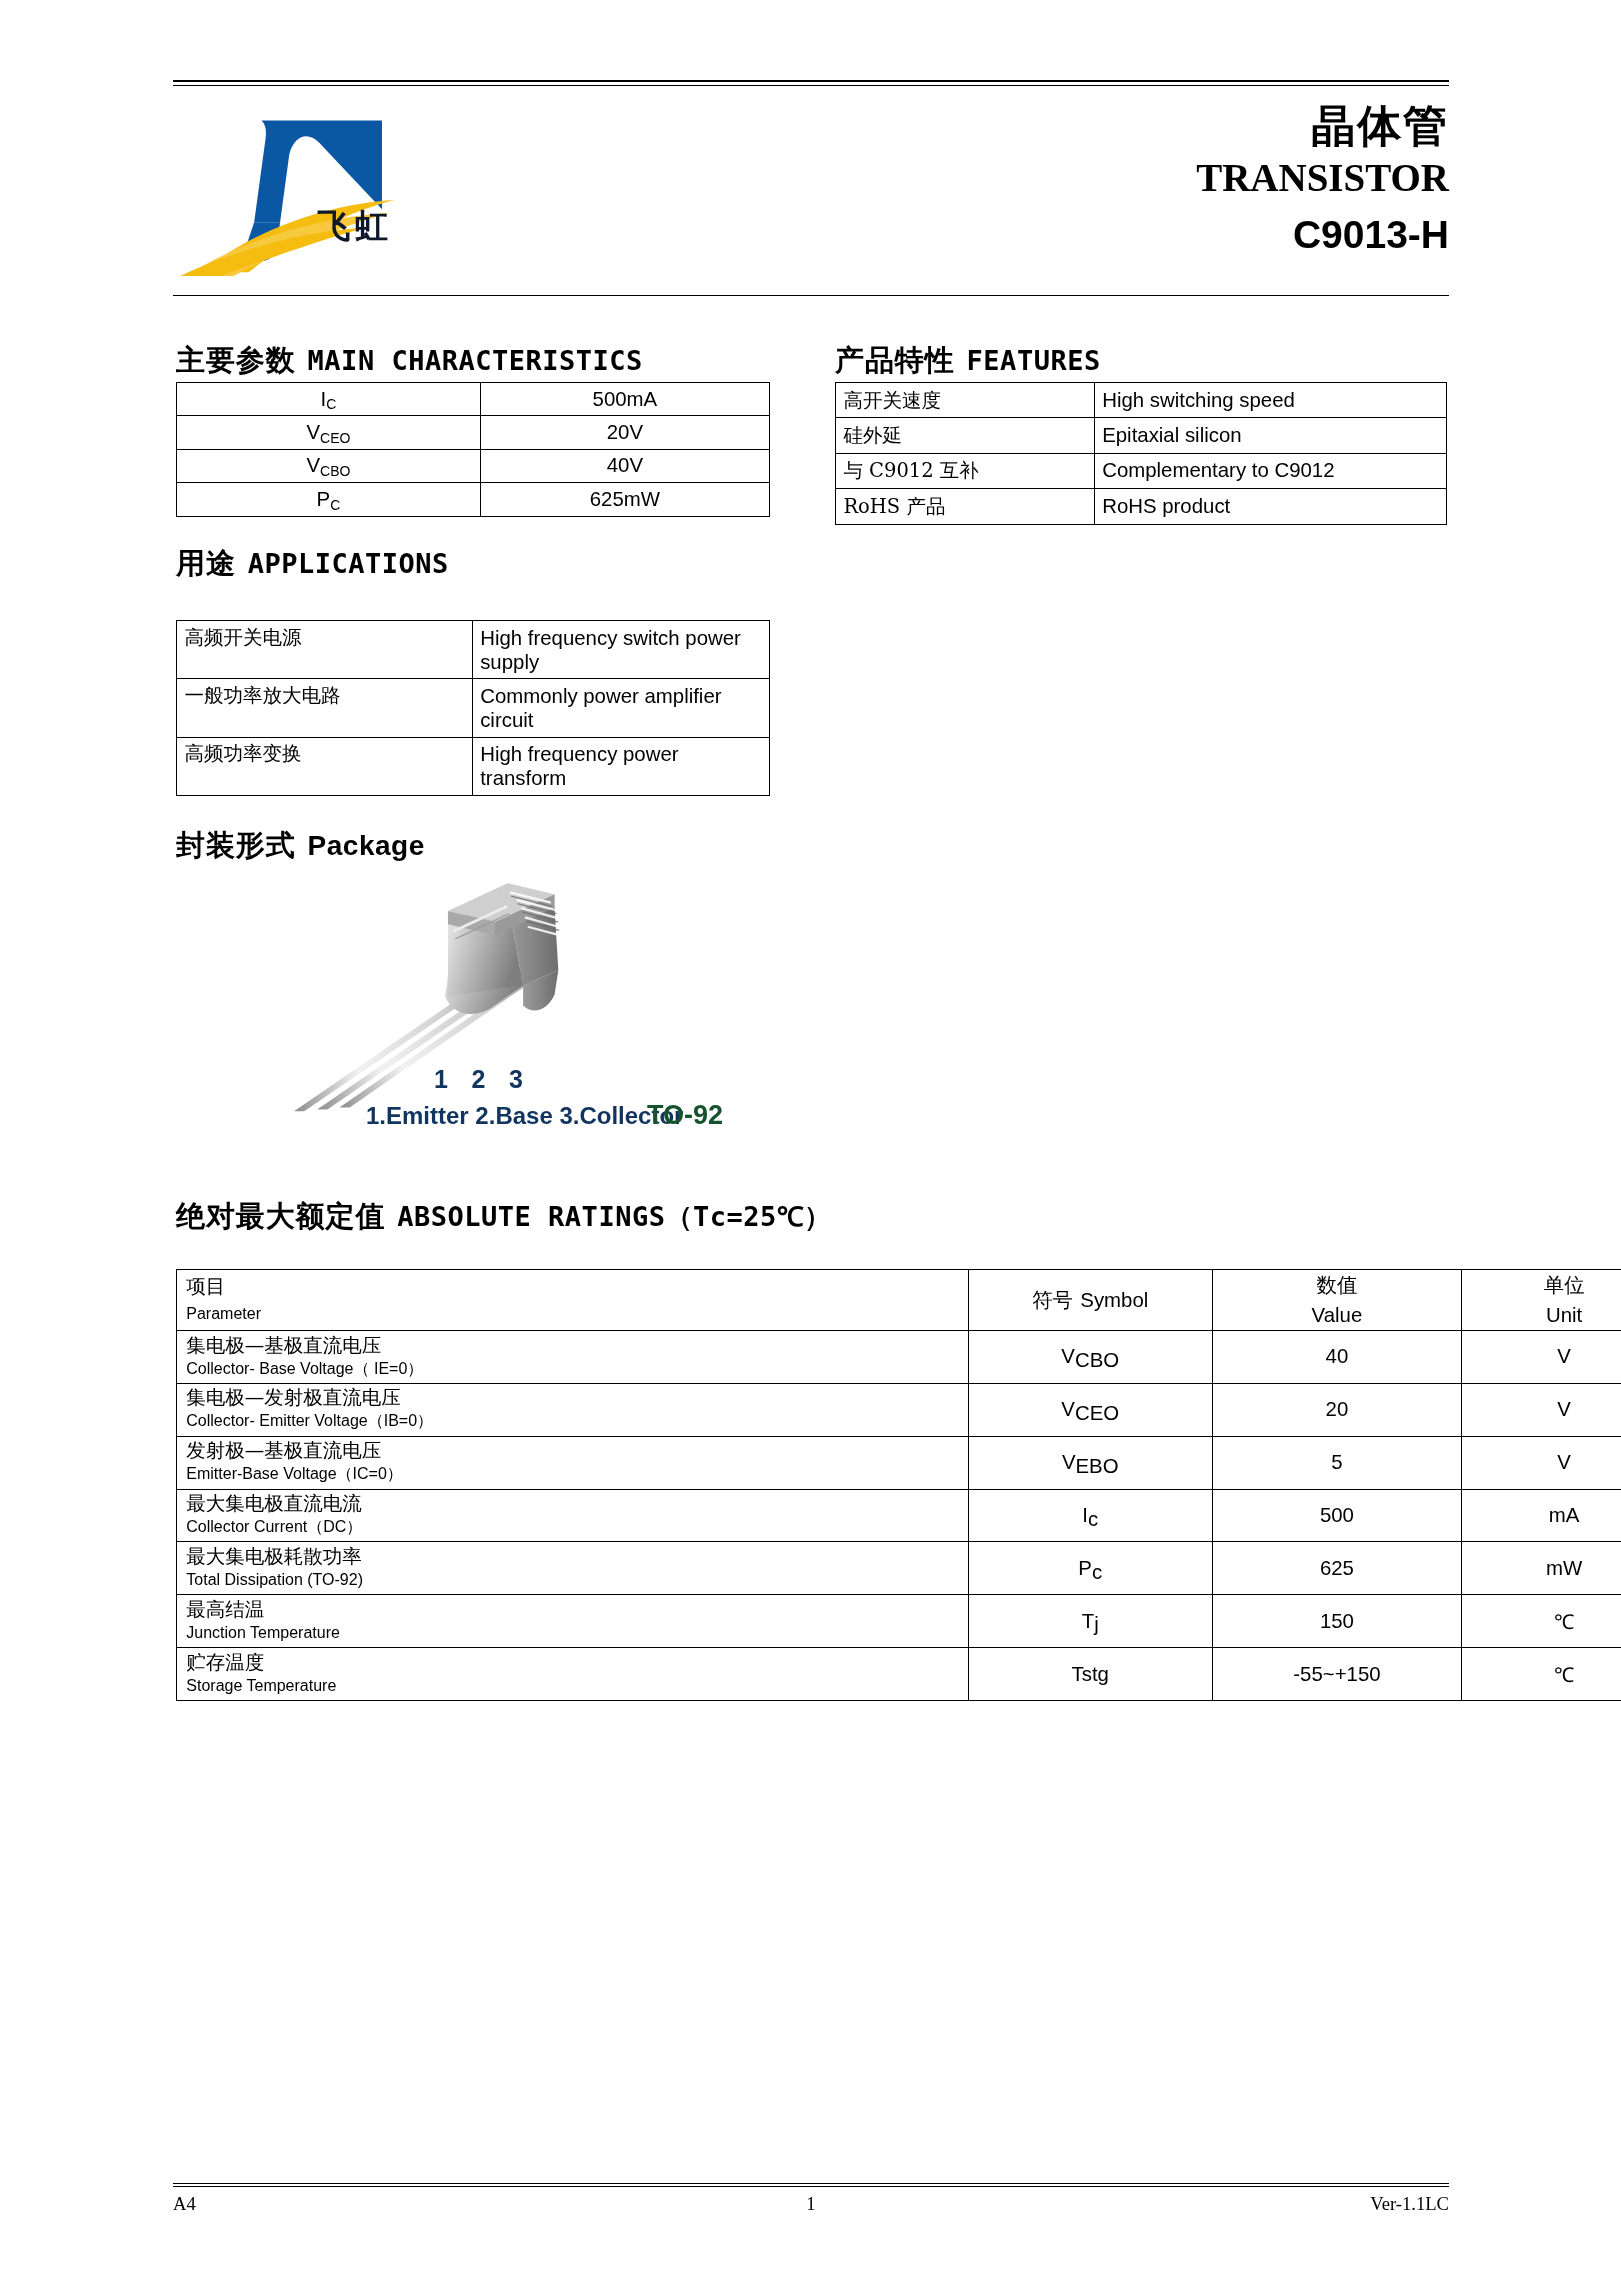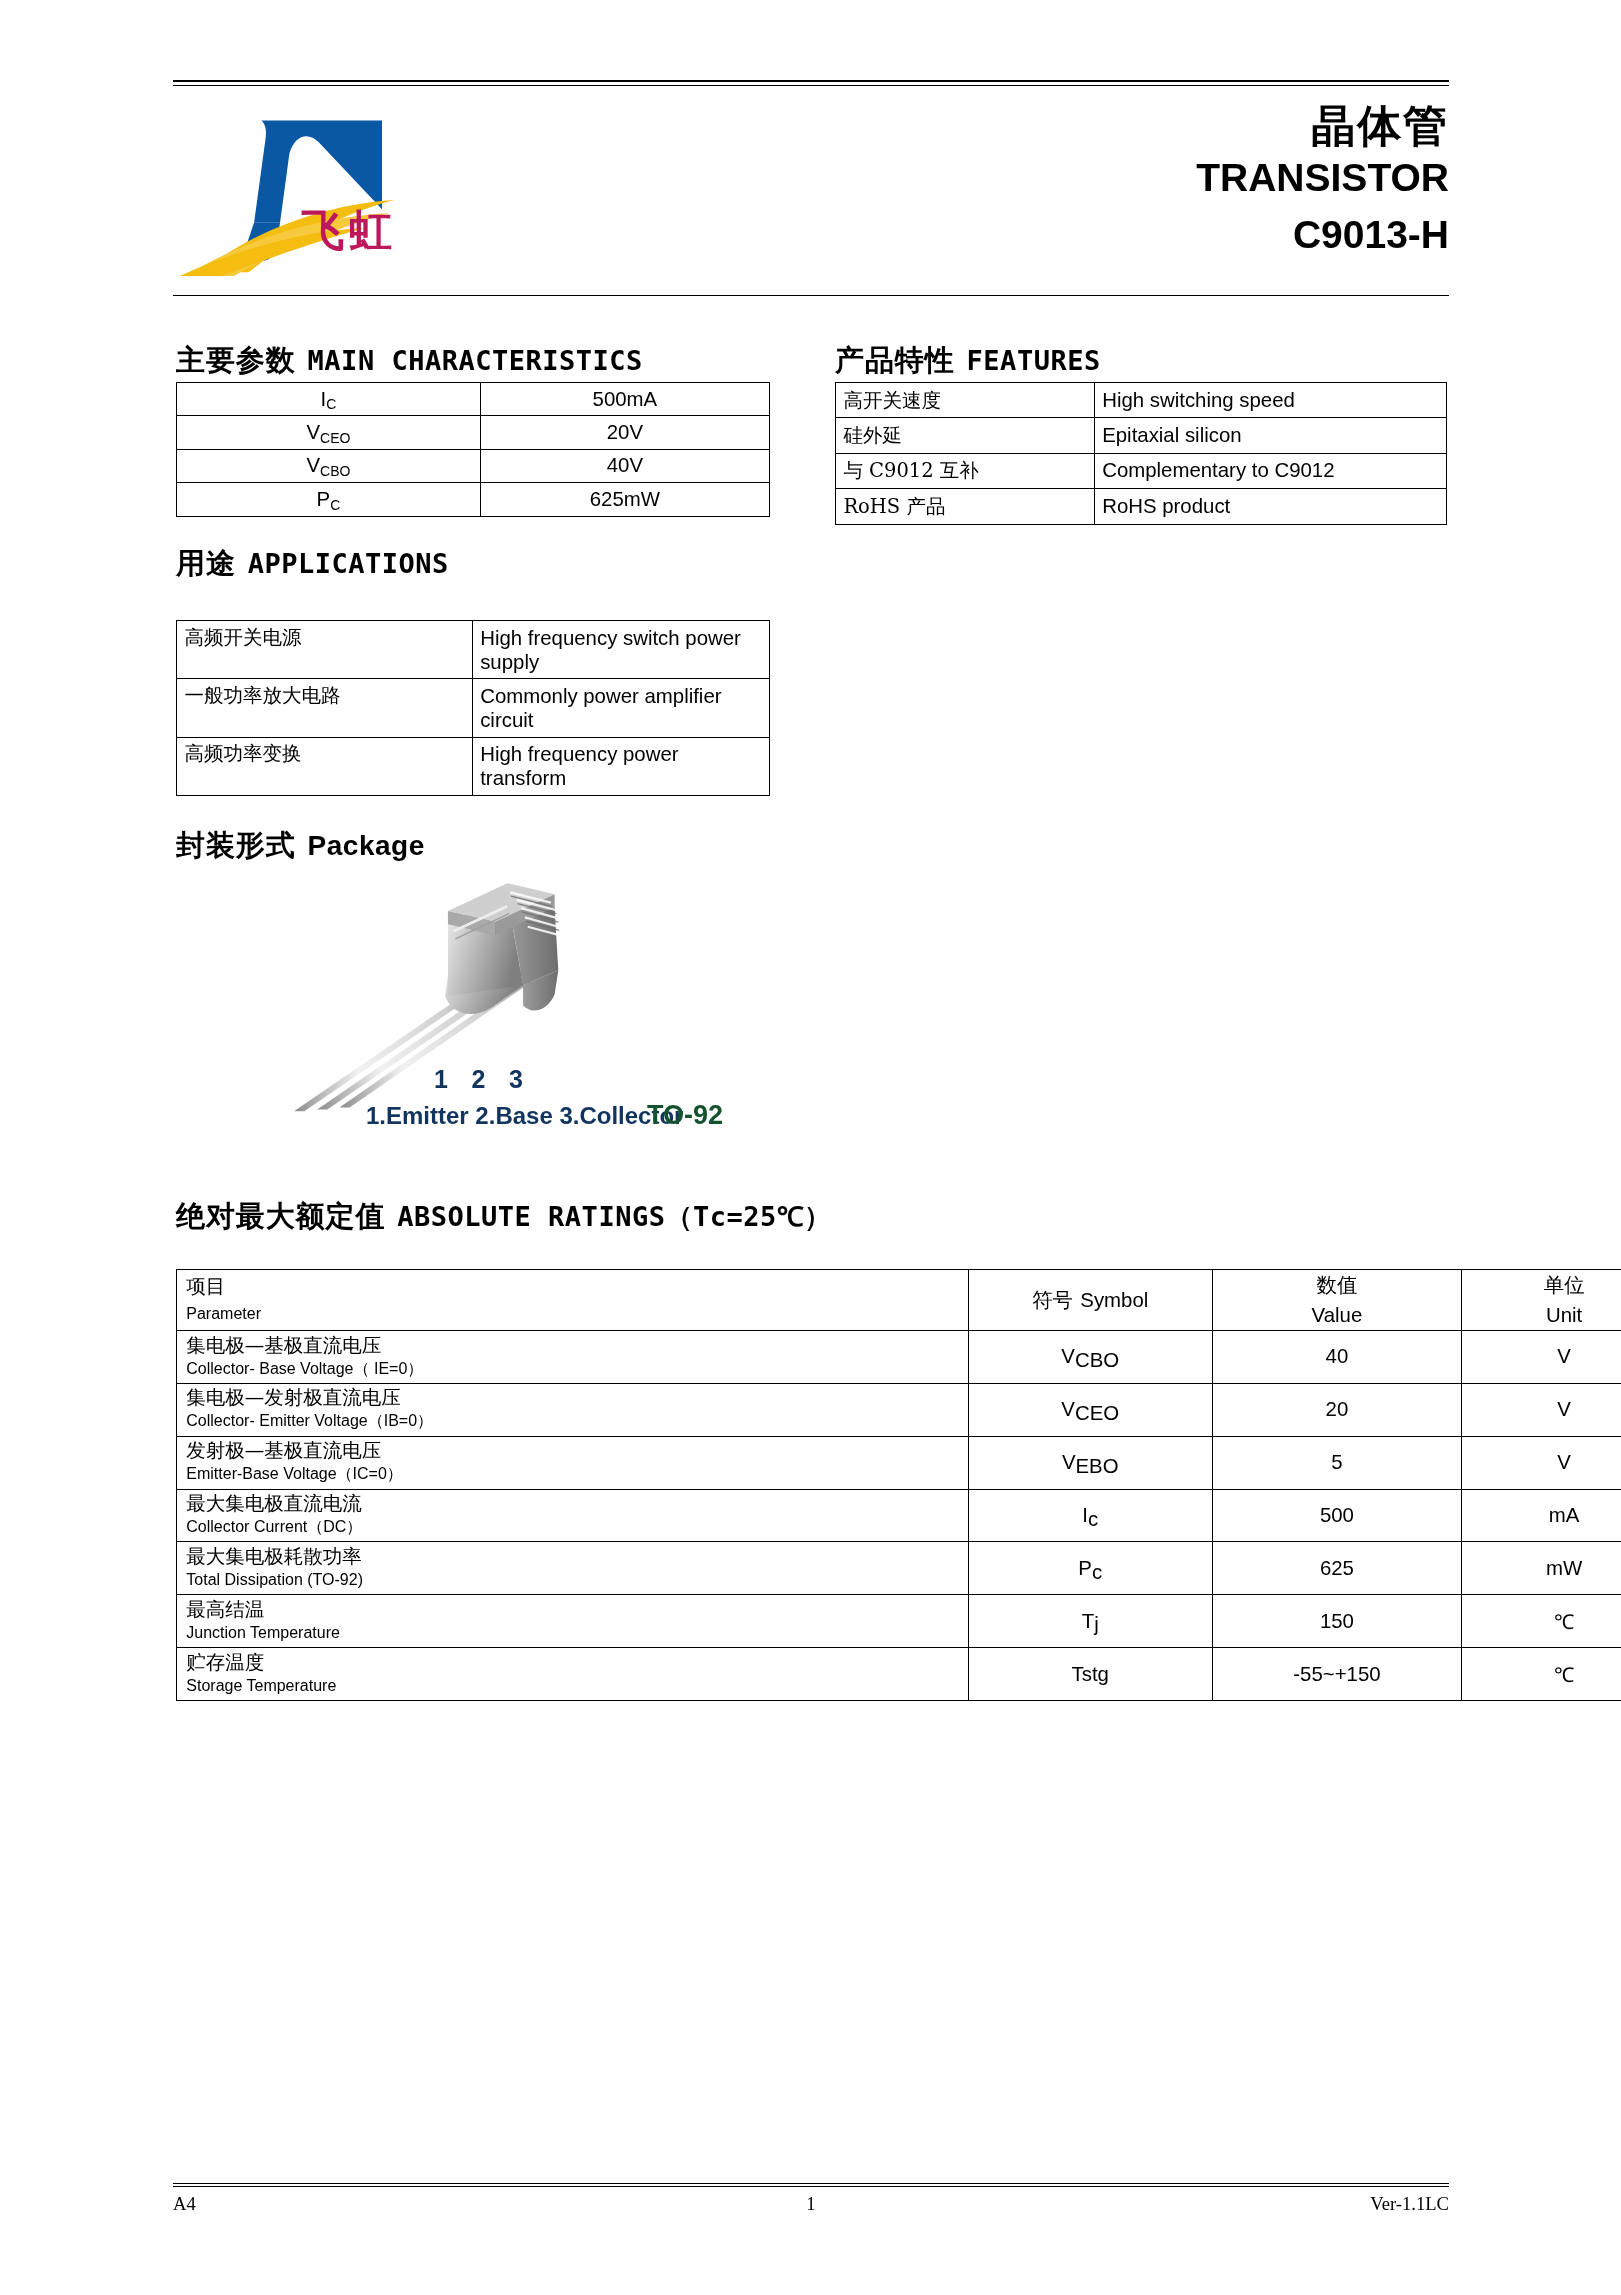--- a/index.html
+++ b/index.html
@@ -42,46 +42,46 @@
   .logo-box {
     position: absolute;
     left: 7.4px;
     top: 7.4px;
     width: 278px;
     height: 176px;
   }
   .logo-svg { display: block; }
   .brand-cn {
     position: absolute;
-    left: 121px;
+    left: 137px;
     top: 109px;
     font-family: "DejaVu Sans", sans-serif;
-    font-size: 43px;
+    font-size: 33px;
     font-weight: 700;
     letter-spacing: 4.6px;
-    color: #be185d;
+    color: #0f172a;
     line-height: 1;
   }
 
   .title-block {
     position: absolute;
     right: 0;
     top: 7.4px;
     text-align: right;
     width: 705px;
   }
   .title-cn {
     font-family: "DejaVu Sans", sans-serif;
     font-size: 44px;
     font-weight: 700;
     letter-spacing: 1.9px;
     line-height: 1.18;
   }
   .title-en {
-    font-family: Liberation Sans, sans-serif;
+    font-family: Liberation Serif, serif;
     font-size: 39px;
     font-weight: 700;
     letter-spacing: 0px;
     line-height: 1.22;
     margin-top: 1.9px;
   }
   .title-pn {
     font-family: Liberation Sans, sans-serif;
     font-size: 39px;
     font-weight: 700;

